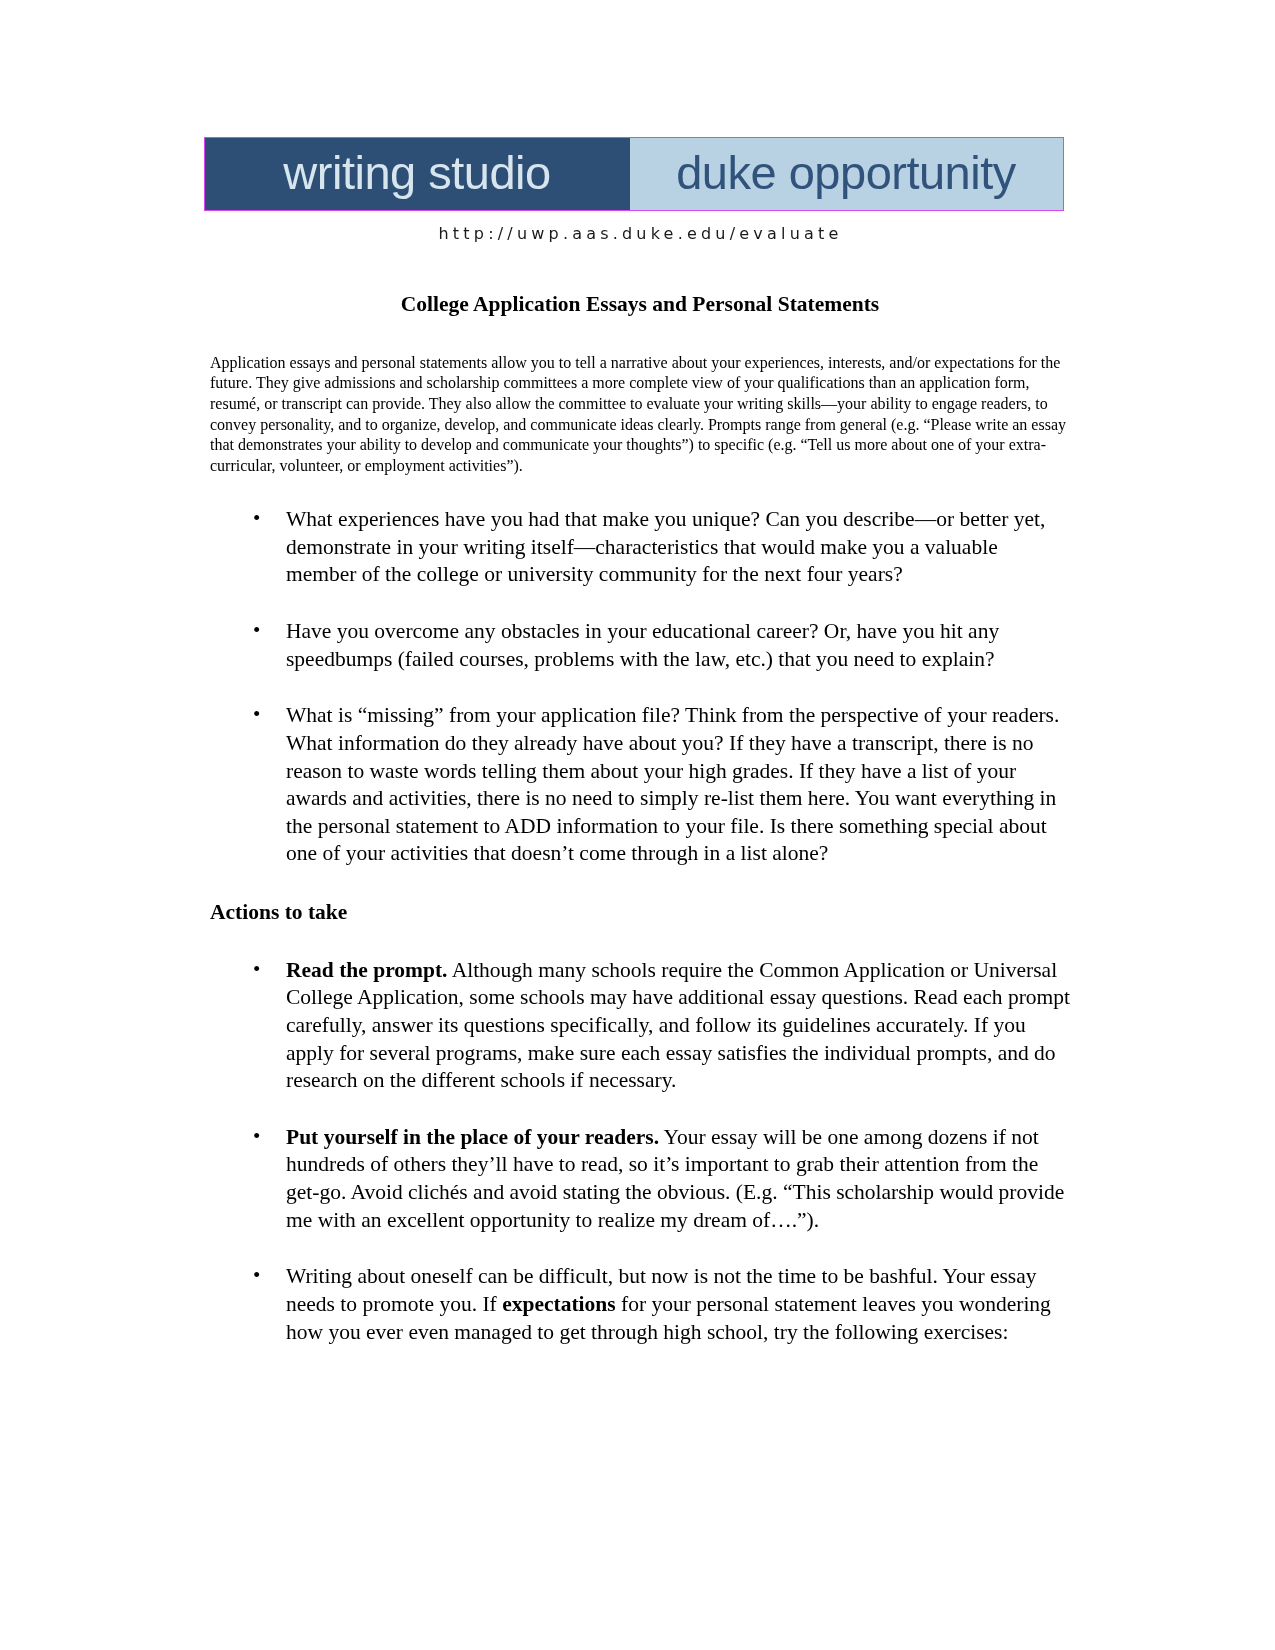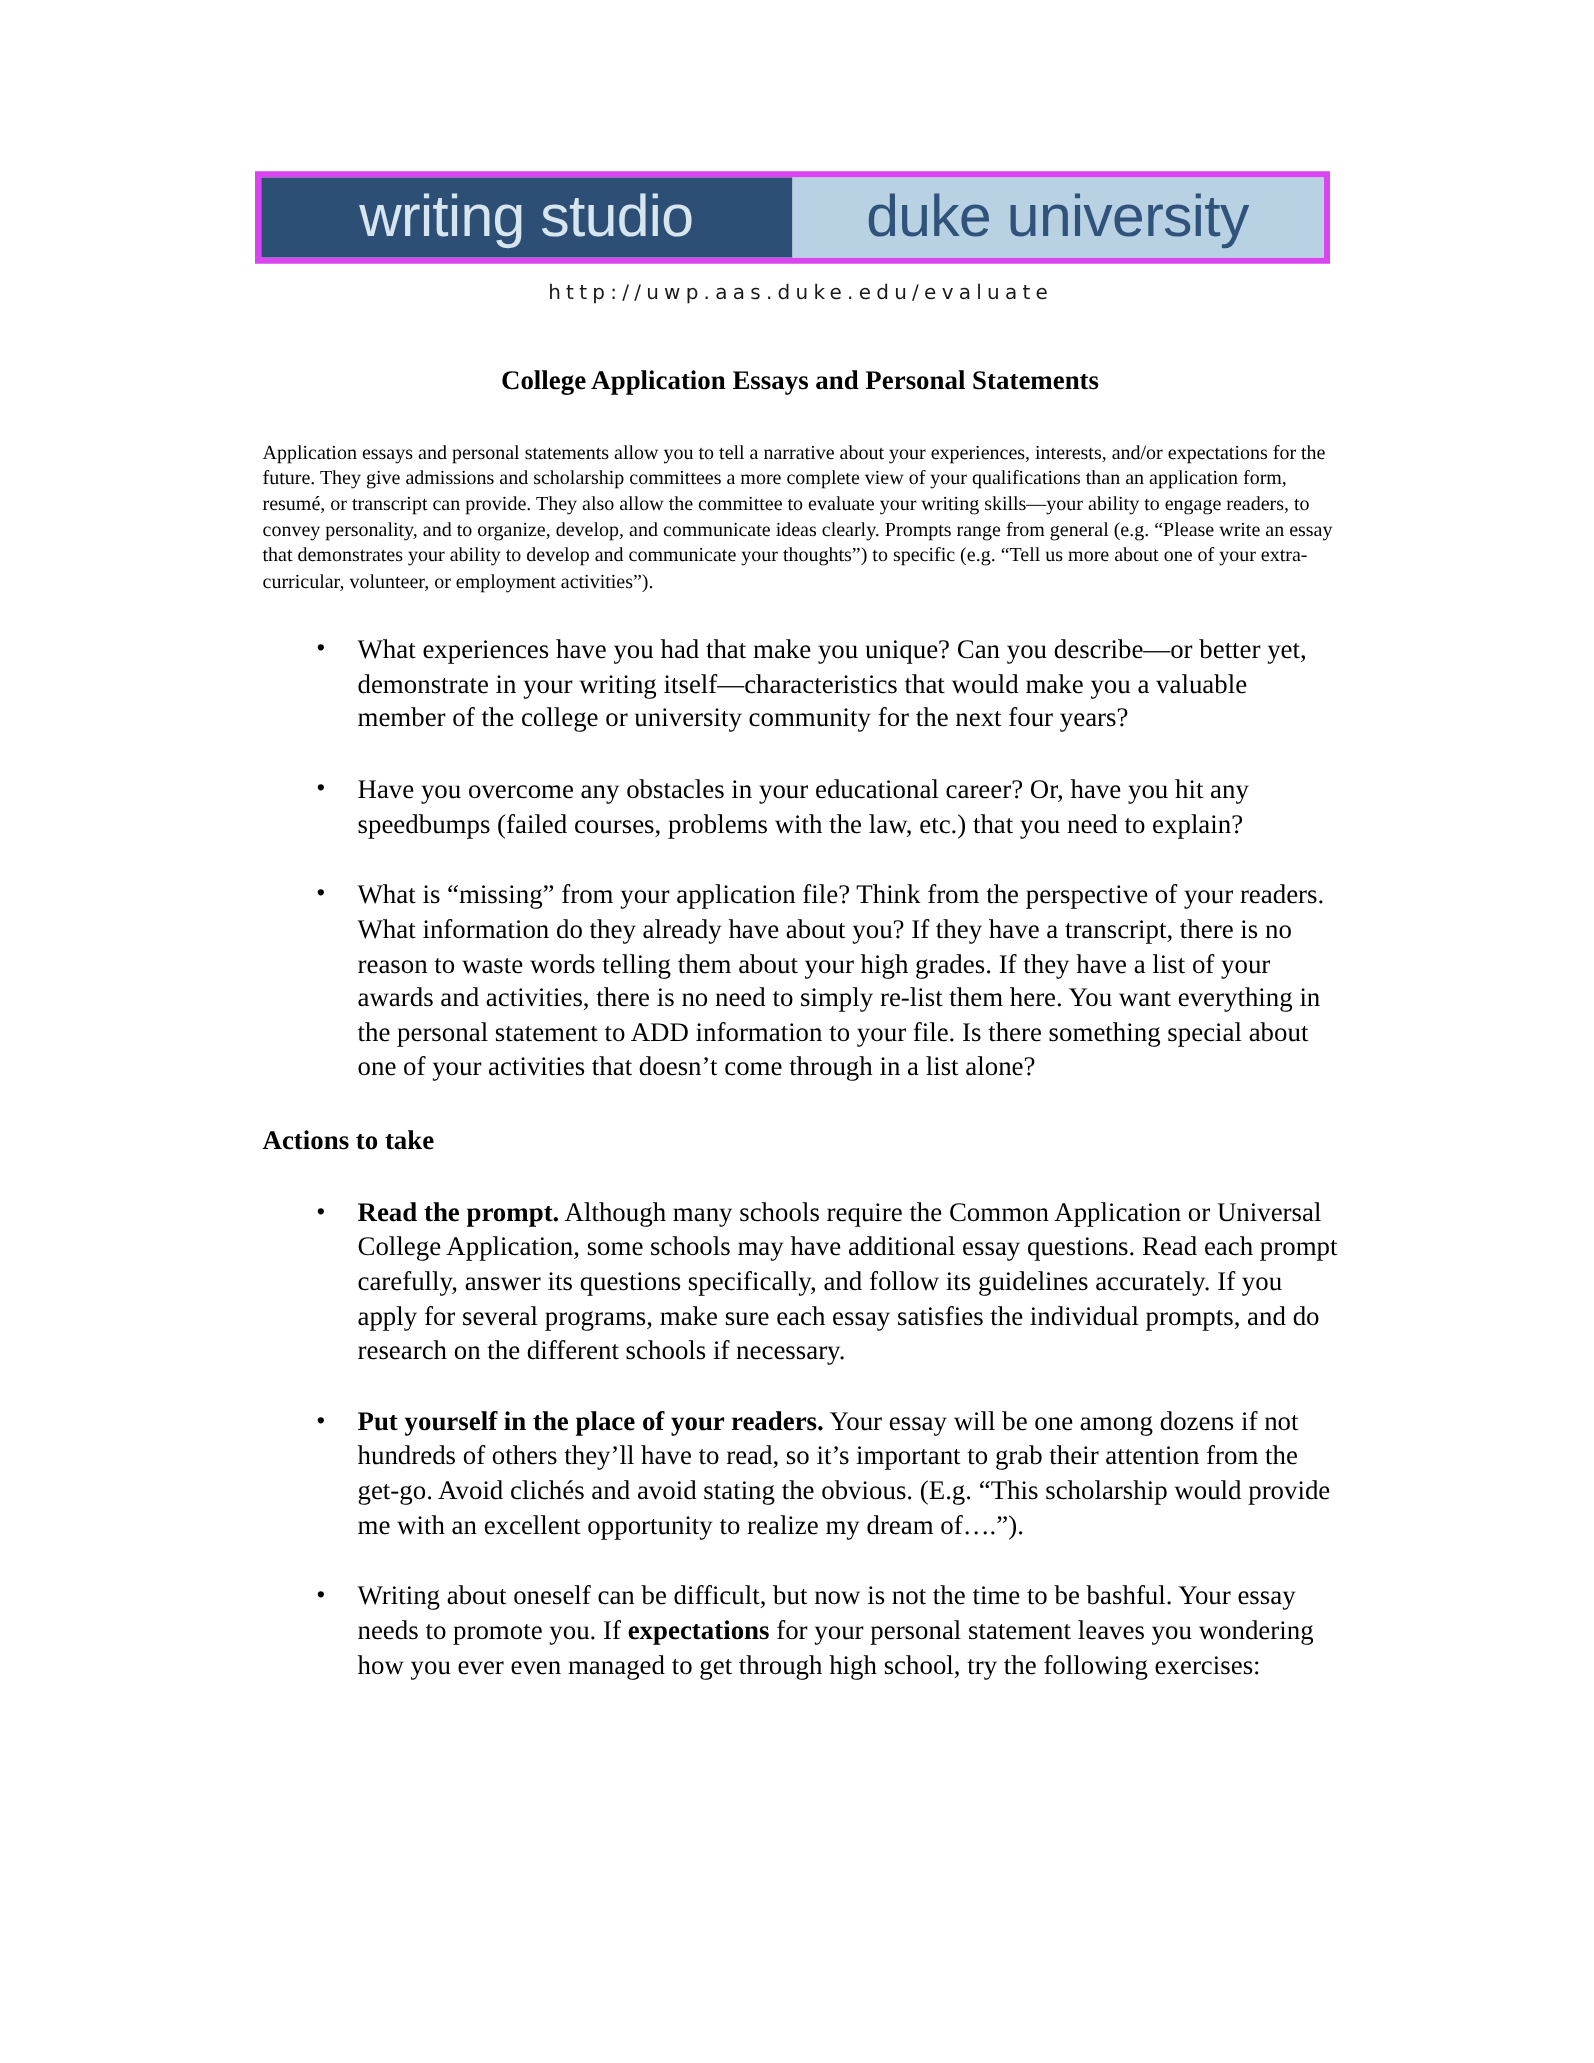--- a/index.html
+++ b/index.html
@@ -29,21 +29,21 @@
     width: 880px;
     margin: 0 auto;
     padding-top: 137px;
   }
 
   .logo {
     display: flex;
     width: 860px;
     height: 74px;
     margin: 0 0 0 6px;
-    border: 5px solid #d946ef;
+    border: 1px solid #d946ef;
     box-sizing: border-box;
   }
   .logo-left {
     background: #2d4f76;
     flex: 0 0 425px;
     display: flex;
     align-items: center;
     justify-content: center;
     box-sizing: border-box;
     padding-bottom: 4px;
@@ -145,21 +145,21 @@
 
 <div class="page">
 
   <div class="header-block">
 
     <div class="logo">
       <div class="logo-left">
         <span class="logo-text-left">writing studio</span>
       </div>
       <div class="logo-right">
-        <span class="logo-text-right">duke university</span>
+        <span class="logo-text-right">duke opportunity</span>
       </div>
     </div>
 
     <div class="site-url">http://uwp.aas.duke.edu/evaluate</div>
   </div>
 
   <div class="doc">
 
     <div class="doc-title">College Application Essays and Personal Statements</div>
 

